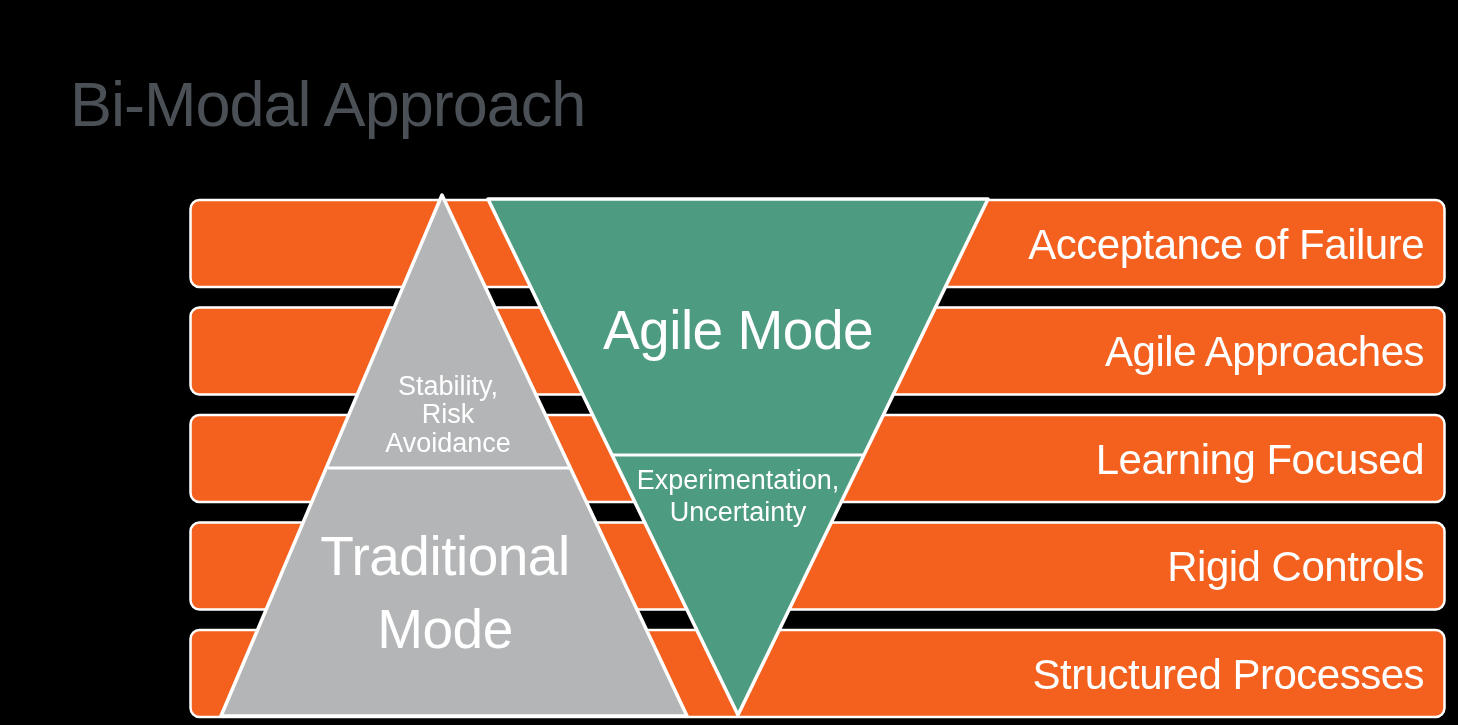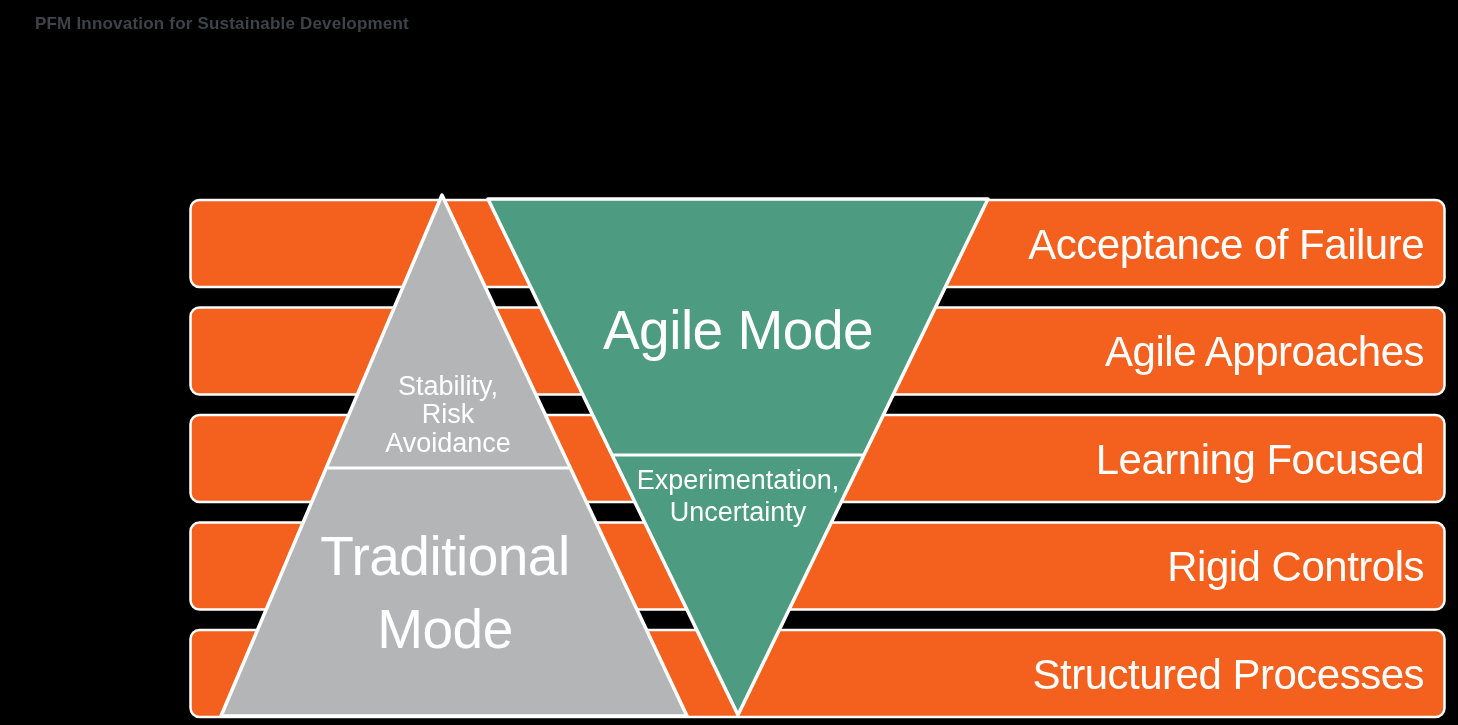--- a/index.html
+++ b/index.html
@@ -71,21 +71,21 @@
   .tri-sub {
     font-size: 27px;
     text-anchor: middle;
   }
 </style>
 </head>
 <body>
 
 <div class="slide">
 
-  <div class="kicker">PFM Innovation for Sustainable Development</div>
+  <h1 class="title">Bi-Modal Approach</h1>
 
   <svg class="diagram" viewBox="0 0 1458 725">
 
     <g>
       <rect class="bar" x="190.5" y="200" width="1254" height="87" rx="9" fill="#F4601E"></rect>
       <rect class="bar" x="190.5" y="307.5" width="1254" height="87" rx="9" fill="#F4601E"></rect>
       <rect class="bar" x="190.5" y="415" width="1254" height="87" rx="9" fill="#F4601E"></rect>
       <rect class="bar" x="190.5" y="522.5" width="1254" height="87" rx="9" fill="#F4601E"></rect>
       <rect class="bar" x="190.5" y="630" width="1254" height="87" rx="9" fill="#F4601E"></rect>
     </g>

